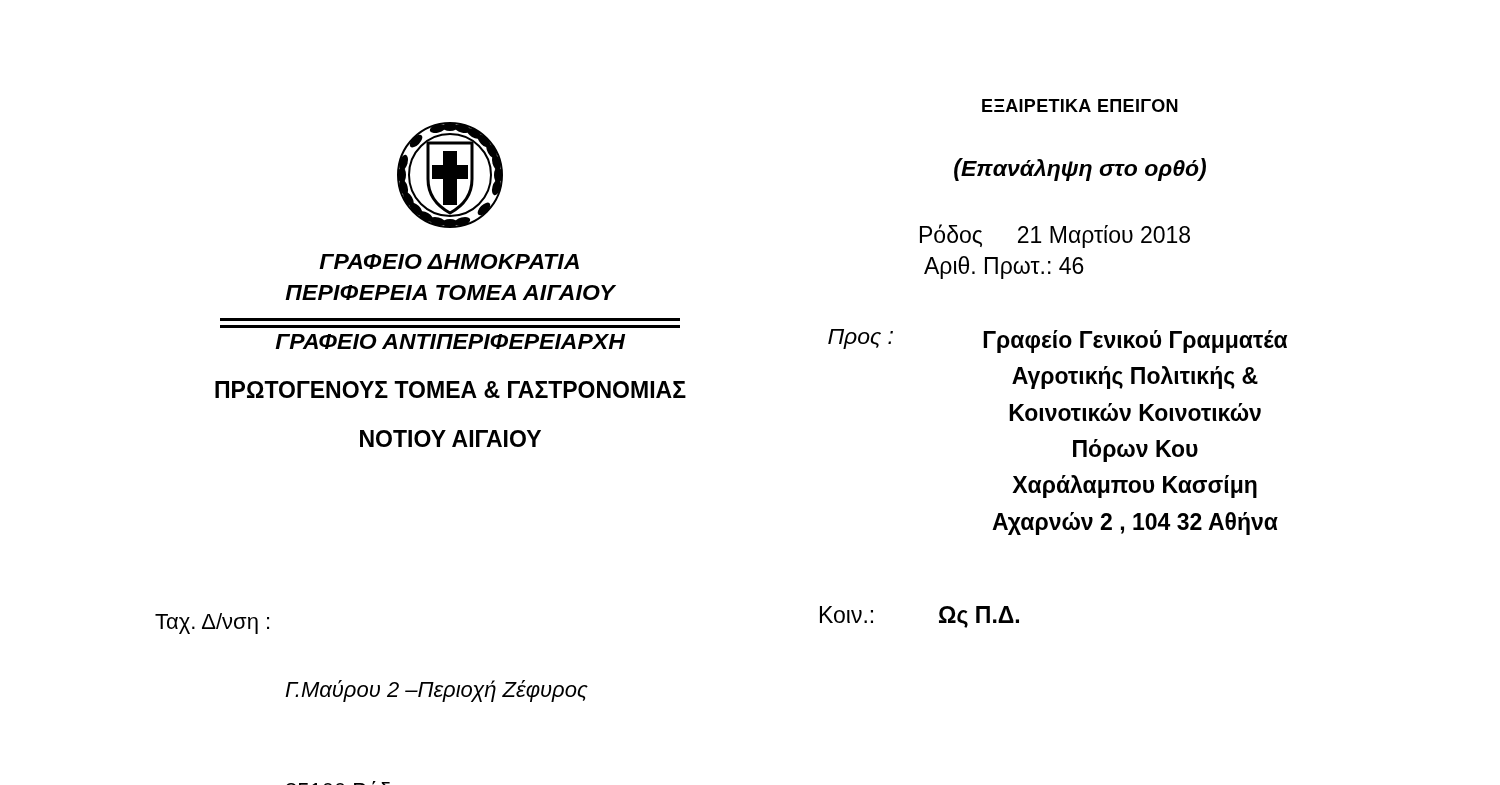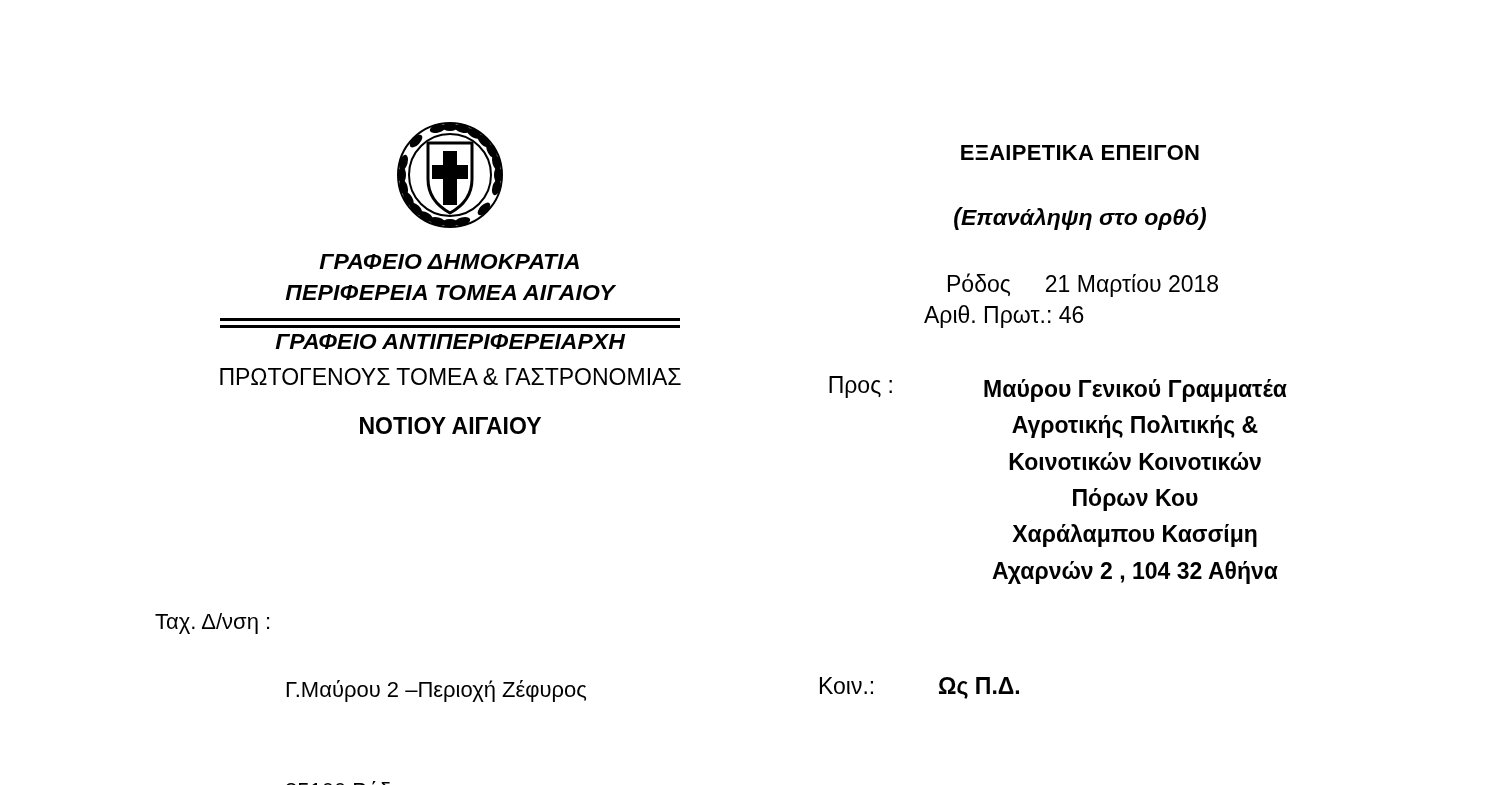--- a/index.html
+++ b/index.html
@@ -63,23 +63,23 @@
     height: 0;
     margin-top: 4px;
   }
 
   .office-line1 {
     font-style: italic;
     font-weight: bold;
     font-size: 23px;
   }
   .office-line2 {
-    font-weight: normal;
-    font-size: 23px;
-    margin-top: 9px;
+    font-weight: bold;
+    font-size: 23px;
+    margin-top: 22px;
   }
   .office-line3 {
     font-weight: bold;
     font-size: 23px;
     margin-top: 22px;
   }
 
   
   .contact {
     position: absolute;
@@ -98,84 +98,84 @@
   }
   .c-label {
     padding-right: 6px !important;
   }
   .c-colon {
     padding-right: 14px !important;
     text-align: left;
   }
   .addr-first {
     line-height: 1.5;
+    font-style: italic;
   }
 
   
   .right-col {
     position: absolute;
     left: 800px;
     top: 96px;
     width: 560px;
   }
 
   .urgent {
     font-weight: bold;
-    font-size: 22px;
+    font-size: 18px;
     text-align: center;
     letter-spacing: 0.3px;
-    margin-top: 44px;
   }
   .repeat {
     font-weight: bold;
     font-style: italic;
     font-size: 23px;
     text-align: center;
     margin-top: 38px;
   }
 
   .place-date {
     font-size: 23px;
     margin-top: 40px;
     padding-left: 118px;
   }
   .place-date .place {
     margin-right: 34px;
-    margin-left: 28px;
   }
   .protocol {
     font-size: 23px;
     margin-top: 4px;
     padding-left: 124px;
   }
 
   .recipient {
     margin-top: 42px;
     display: flex;
     align-items: flex-start;
   }
   .recipient-label {
     font-size: 23px;
     white-space: nowrap;
     padding-top: 1px;
     width: 110px;
     text-align: right;
     padding-right: 16px;
     box-sizing: border-box;
+    font-style: italic;
   }
   .recipient-lines {
     font-weight: bold;
     font-size: 23px;
     line-height: 1.58;
     text-align: center;
     flex: 1;
   }
 
   .cc {
-    margin-top: 84px;
+    margin-top: 62px;
     display: flex;
     align-items: flex-end;
   }
   .cc-label {
     font-size: 23px;
     width: 110px;
     text-align: left;
     padding-left: 18px;
     box-sizing: border-box;
     white-space: nowrap;
@@ -280,21 +280,21 @@
     <div class="repeat">(Επανάληψη στο ορθό)</div>
 
     <div class="place-date">
       <span class="place">Ρόδος</span><span>21 Μαρτίου 2018</span>
     </div>
     <div class="protocol">Αριθ. Πρωτ.: 46</div>
 
     <div class="recipient">
       <div class="recipient-label">Προς :</div>
       <div class="recipient-lines">
-        <div>Μαύρου Γενικού Γραμματέα</div>
+        <div>Γραφείο Γενικού Γραμματέα</div>
         <div>Αγροτικής Πολιτικής &amp;</div>
         <div>Κοινοτικών Κοινοτικών</div>
         <div>Πόρων Κου</div>
         <div>Χαράλαμπου Κασσίμη</div>
         <div>Αχαρνών 2 , 104 32   Αθήνα</div>
       </div>
     </div>
 
     <div class="cc">
       <div class="cc-label">Κοιν.:</div>

